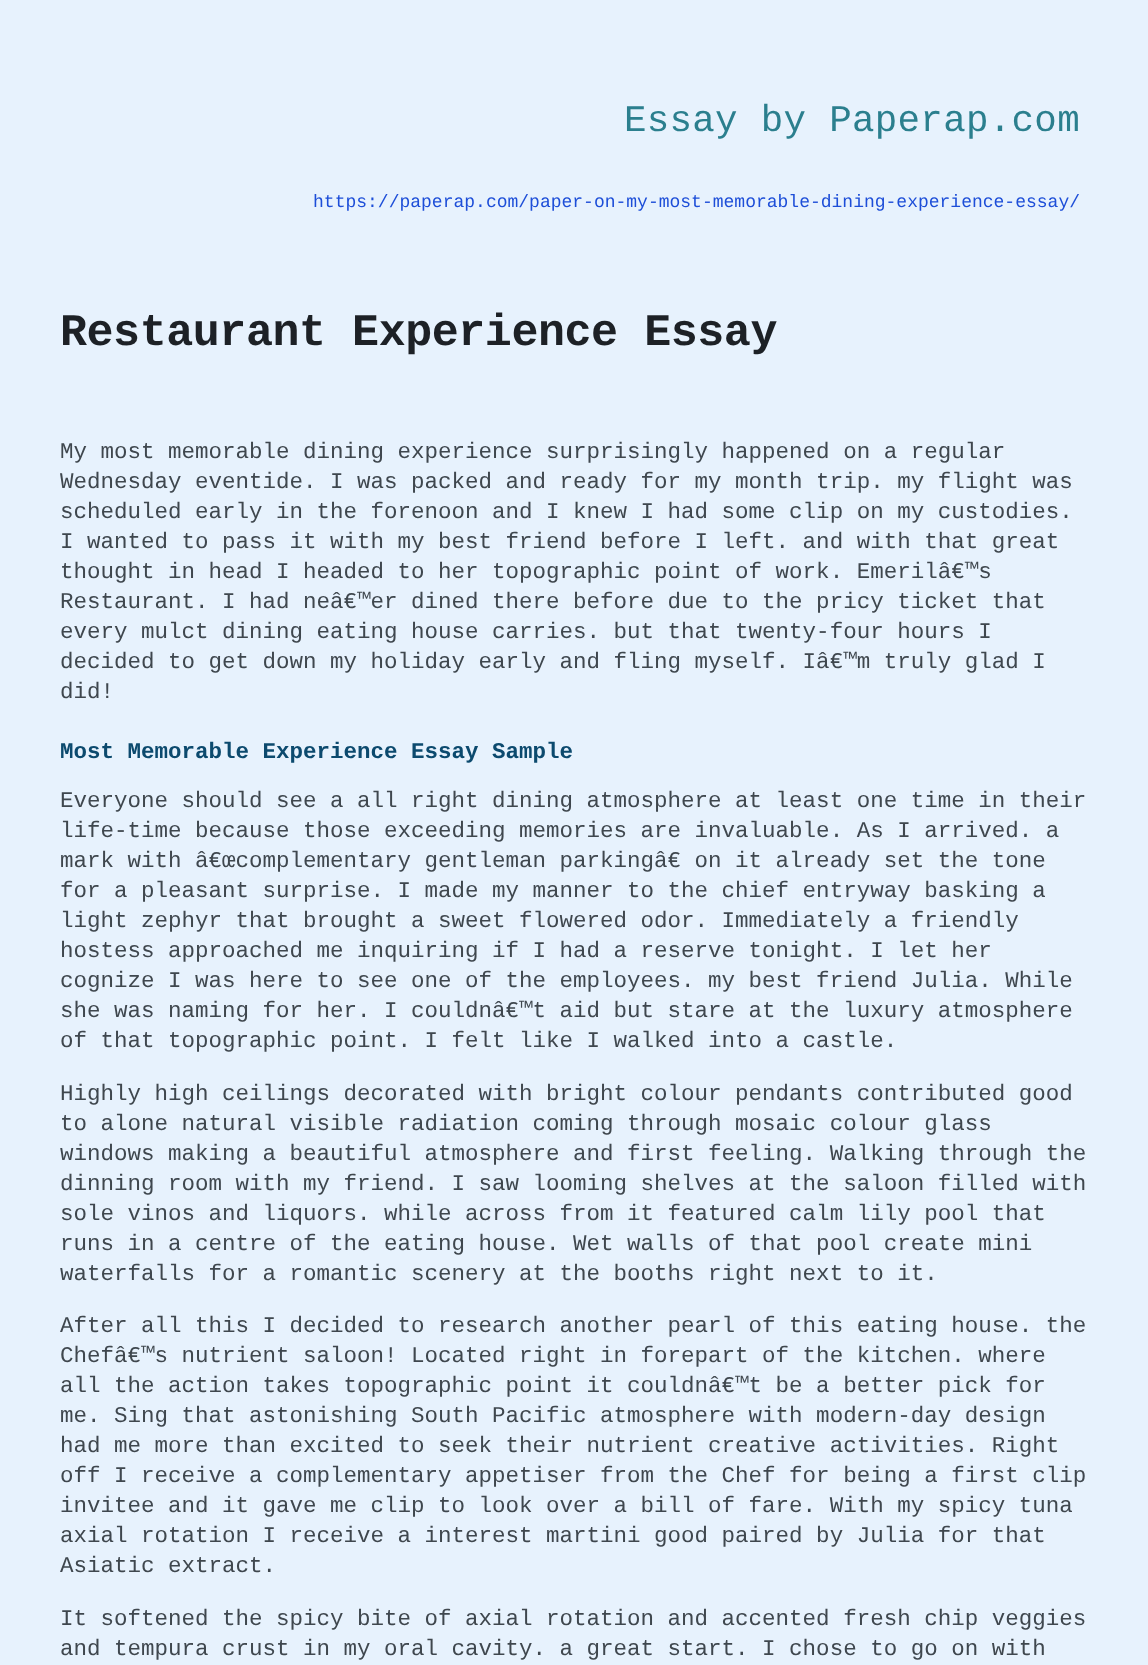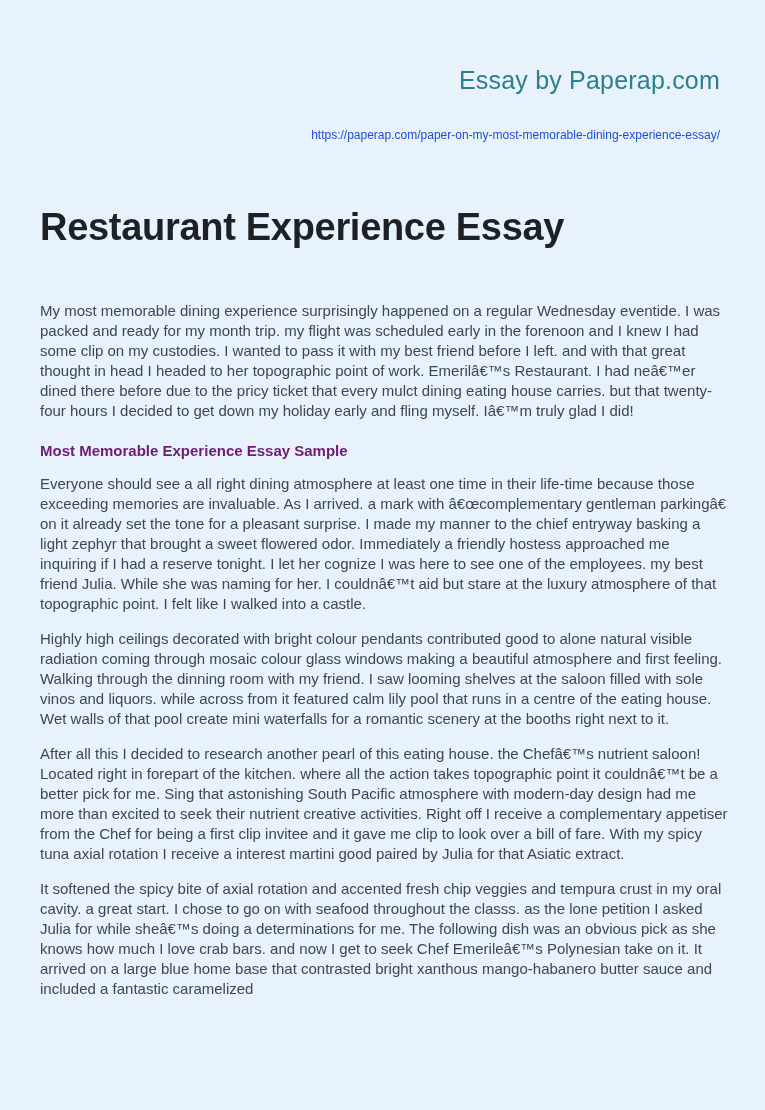--- a/index.html
+++ b/index.html
@@ -11,20 +11,21 @@
     height: 1110px;
     background: #e7f2fd;
     font-family: "Liberation Sans", "DejaVu Sans", sans-serif;
     color: #3f474e;
     overflow: hidden;
   }
   .page {
     width: 760px;
     height: 1110px;
     box-sizing: border-box;
+    font-family: Liberation Mono, monospace;
   }
   .header {
     padding: 66px 40px 0 40px;
     text-align: right;
   }
   .brand-link {
     display: inline-block;
     color: #2b7f8e;
     font-size: 25px;
     font-weight: 400;
@@ -38,41 +39,41 @@
     font-size: 12px;
     color: #1d4ed8;
     text-decoration: none;
     cursor: pointer;
   }
   .article {
     padding: 0 40px;
   }
   .essay-title {
     margin: 64px 0 0 0;
-    font-size: 38px;
+    font-size: 30px;
     font-weight: 700;
     letter-spacing: -0.3px;
     color: #1d2126;
   }
   .essay-body {
     margin-top: 52px;
     width: 688px;
   }
   .essay-paragraph {
     margin: 0 0 15px 0;
     font-size: 15px;
     line-height: 20px;
     color: #3f474e;
   }
   .section-heading {
     margin: 20px 0 13px 0;
     font-size: 15px;
     line-height: 20px;
     font-weight: 700;
-    color: #701a75;
+    color: #0c4a6e;
   }
 </style>
 </head>
 <body>
 
 <div class="page">
 
   <div class="header">
     <a class="brand-link">Essay by Paperap.com</a>
     <a class="source-url">https://paperap.com/paper-on-my-most-memorable-dining-experience-essay/</a>

